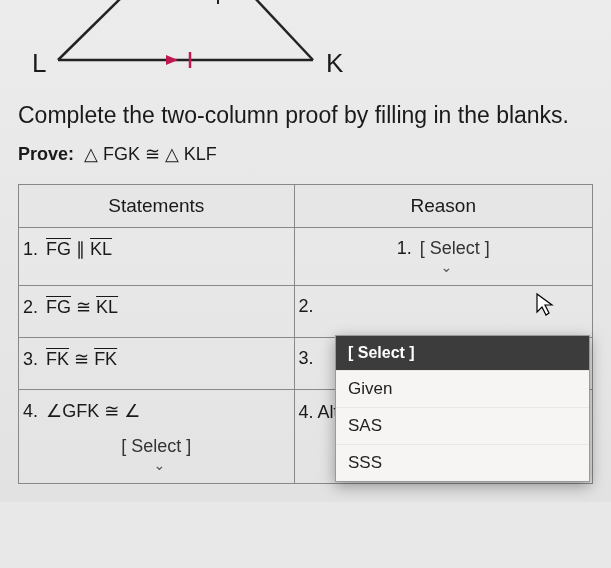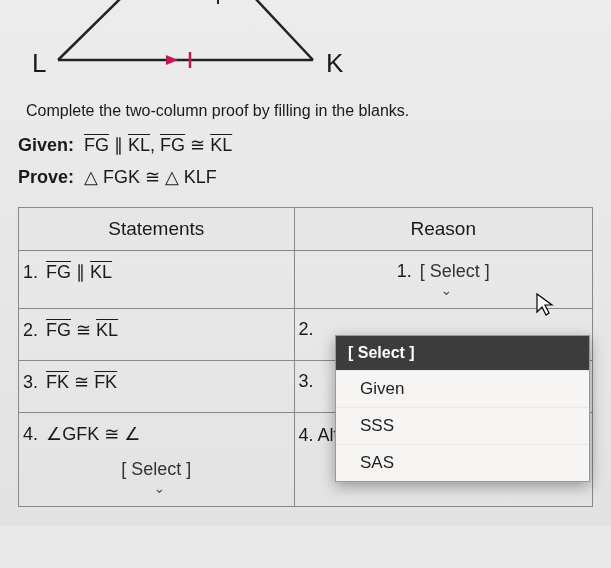--- a/index.html
+++ b/index.html
@@ -17,21 +17,21 @@
     padding: 0 18px 18px 18px;
   }
   .diagram-area {
     height: 90px;
     position: relative;
   }
   svg.diagram { position: absolute; top: -10px; left: 0; }
   .diagram-label { position: absolute; font-size: 26px; font-weight: 400; }
   .label-L { left: 14px; top: 48px; }
   .label-K { left: 308px; top: 48px; }
-  .instruction { font-size: 16px; margin: 12px 0 14px 8px; font-weight: 400; }
+  .instruction { font-size: 23px; margin: 12px 0 14px 0; font-weight: 400; }
   .given, .prove { font-size: 18px; margin: 10px 0; }
   .given b, .prove b { font-weight: 700; }
   .overline { text-decoration: overline; }
   .proof-table {
     width: 100%;
     border-collapse: collapse;
     margin-top: 19px;
     background: rgba(255,255,255,0.05);
   }
   .proof-table th {
@@ -77,21 +77,21 @@
     z-index: 10;
   }
   .dropdown-header {
     background: #3c3c3c;
     color: #fff;
     font-weight: 700;
     padding: 8px 12px;
     font-size: 16px;
   }
   .dropdown-item {
-    padding: 8px 24px;
+    padding: 8px 12px;
     font-size: 17px;
     color: #222;
     border-top: 1px solid rgba(0,0,0,0.05);
     cursor: pointer;
   }
   .cursor {
     position: absolute;
     left: 535px;
     top: 292px;
     z-index: 20;
@@ -114,24 +114,20 @@
 
       <polygon points="160,70 148,65 148,75" fill="#c0194f"></polygon>
       <line x1="172" y1="62" x2="172" y2="78" stroke="#c0194f" stroke-width="2.5"></line>
     </svg>
     <div class="diagram-label label-L">L</div>
     <div class="diagram-label label-K">K</div>
   </div>
 
   <p class="instruction">Complete the two-column proof by filling in the blanks.</p>
 
-  <p class="given">
-    <b>Given:</b>&nbsp;
-    <span><span class="overline">FG</span> ∥ <span class="overline">KL</span>, <span class="overline">FG</span> ≅ <span class="overline">KL</span></span>
-  </p>
 
   <p class="prove">
     <b>Prove:</b>&nbsp;
     <span>△ FGK ≅ △ KLF</span>
   </p>
 
   <table class="proof-table">
     <thead>
       <tr>
         <th>Statements</th>
@@ -184,19 +180,19 @@
         <td class="reas reason4" style="height:80px">4. Alternate Interior Angles Theorem</td>
       </tr>
     </tbody>
   </table>
 
 </div>
 
 <div class="dropdown">
   <div class="dropdown-header">[ Select ]</div>
   <div class="dropdown-item">Given</div>
+  <div class="dropdown-item">SAS</div>
   <div class="dropdown-item">SSS</div>
-  <div class="dropdown-item">SAS</div>
 </div>
 
 <svg class="cursor" width="22" height="26">
   <path d="M2 2 L2 20 L7 15 L11 23 L14 21 L10 13 L17 13 Z" fill="#fff" stroke="#000" stroke-width="1.2"></path>
 </svg>
 
 </body></html>

